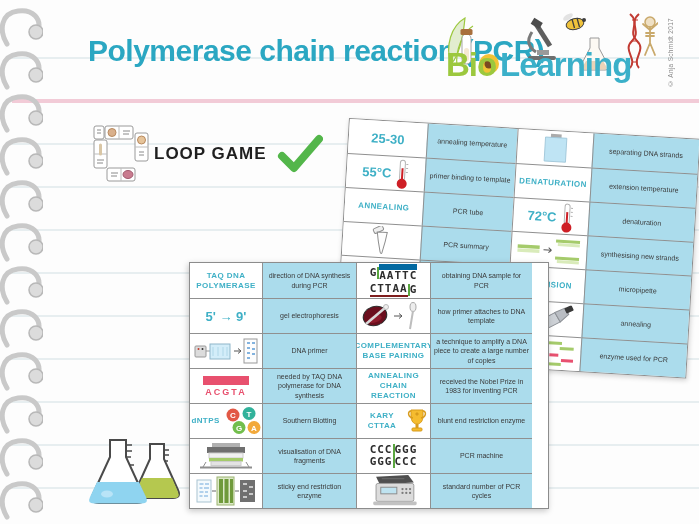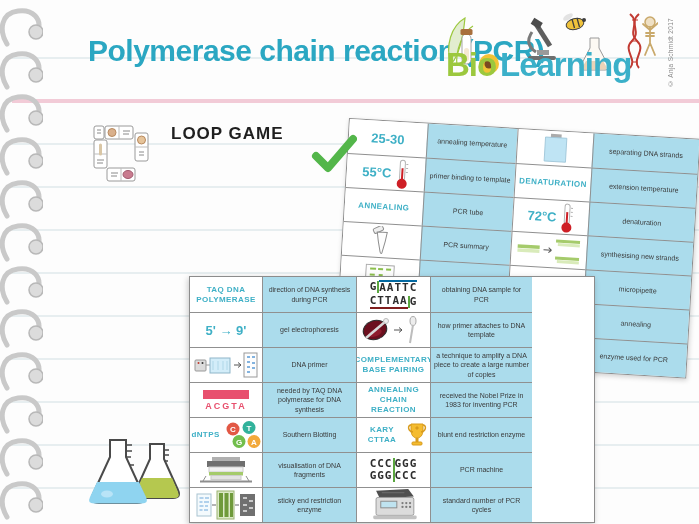--- a/index.html
+++ b/index.html
@@ -13,46 +13,46 @@
   .spiral { position:absolute; left:-3px; top:0; width:56px; height:524px; z-index:6; }
   .ring { position:absolute; left:0; }
 
   .page-title { position:absolute; left:88px; top:34px; font-size:30px; font-weight:600;
     color:#2BA7C2; letter-spacing:-0.5px; z-index:2; }
 
   .logo { position:absolute; left:444px; top:10px; z-index:2; }
   .copyright { position:absolute; left:667px; top:18px; writing-mode:vertical-rl;
     transform:rotate(180deg); font-size:6.5px; color:#8a8a8a; letter-spacing:0.3px; z-index:2; }
 
-  .loopgame { position:absolute; left:92px; top:124px; display:flex; gap:21px; z-index:2; }
+  .loopgame { position:absolute; left:92px; top:124px; display:flex; align-items:center; gap:4px; z-index:2; }
   .loopgame-label { font-size:17px; font-weight:600; color:#1f1f1f; letter-spacing:1px; }
 
   .tbl { position:absolute; display:grid; background:#fff; border:1px solid #8C8C8C;
     box-shadow:1px 2px 5px rgba(0,0,0,0.18); }
   #upper-table { left:349px; top:118px; width:352px; grid-auto-rows:34px;
     transform:rotate(3.4deg); transform-origin:0 0; z-index:1; }
-  #lower-table { left:189px; top:262px; width:406px; grid-auto-rows:35px; z-index:3;
-    box-shadow:-1px 2px 6px rgba(0,0,0,0.22);margin-top:14px; }
+  #lower-table { left:189px; top:262px; width:360px; grid-auto-rows:35px; z-index:3;
+    box-shadow:-1px 2px 6px rgba(0,0,0,0.22); }
 
   .cell { display:flex; align-items:center; justify-content:center; gap:3px;
     text-align:center; padding:1px 3px; overflow:hidden; background:#fff; }
   .cell.blue { background:#ABDCEC; }
   .cell.bt { border-top:1px solid #909090; }
   .cell.bl { border-left:1px solid #909090; }
 
   .term { color:#3FB0C6; font-weight:700; font-size:8px; letter-spacing:0.4px; line-height:1.25; }
   .desc { color:#3A3A3A; font-size:7px; line-height:1.35; }
   .temp { color:#3FB0C6; font-weight:600; font-size:13px; white-space:nowrap; }
   .ic { display:inline-flex; align-items:center; justify-content:center; line-height:0; }
 
   .seq { font-family:"DejaVu Sans Mono","Liberation Mono",monospace; font-size:11px; font-weight:700;
     color:#2E2E2E; line-height:1.1; letter-spacing:1px; }
   .seq-line { display:flex; align-items:center; justify-content:center; }
   .cut { display:inline-block; width:2px; height:12px; background:#5AA63F; }
-  .ovt { border-top:2px solid #0369a1; }
+  .ovt { border-top:6px solid #0369a1; }
   .ovb { border-bottom:2px solid #7f1d1d; }
 
   .flasks { position:absolute; left:80px; top:436px; z-index:2; }
   .check { margin-left:6px; }
 </style>
 </head>
 <body>
 
 <div id="canvas">
 

